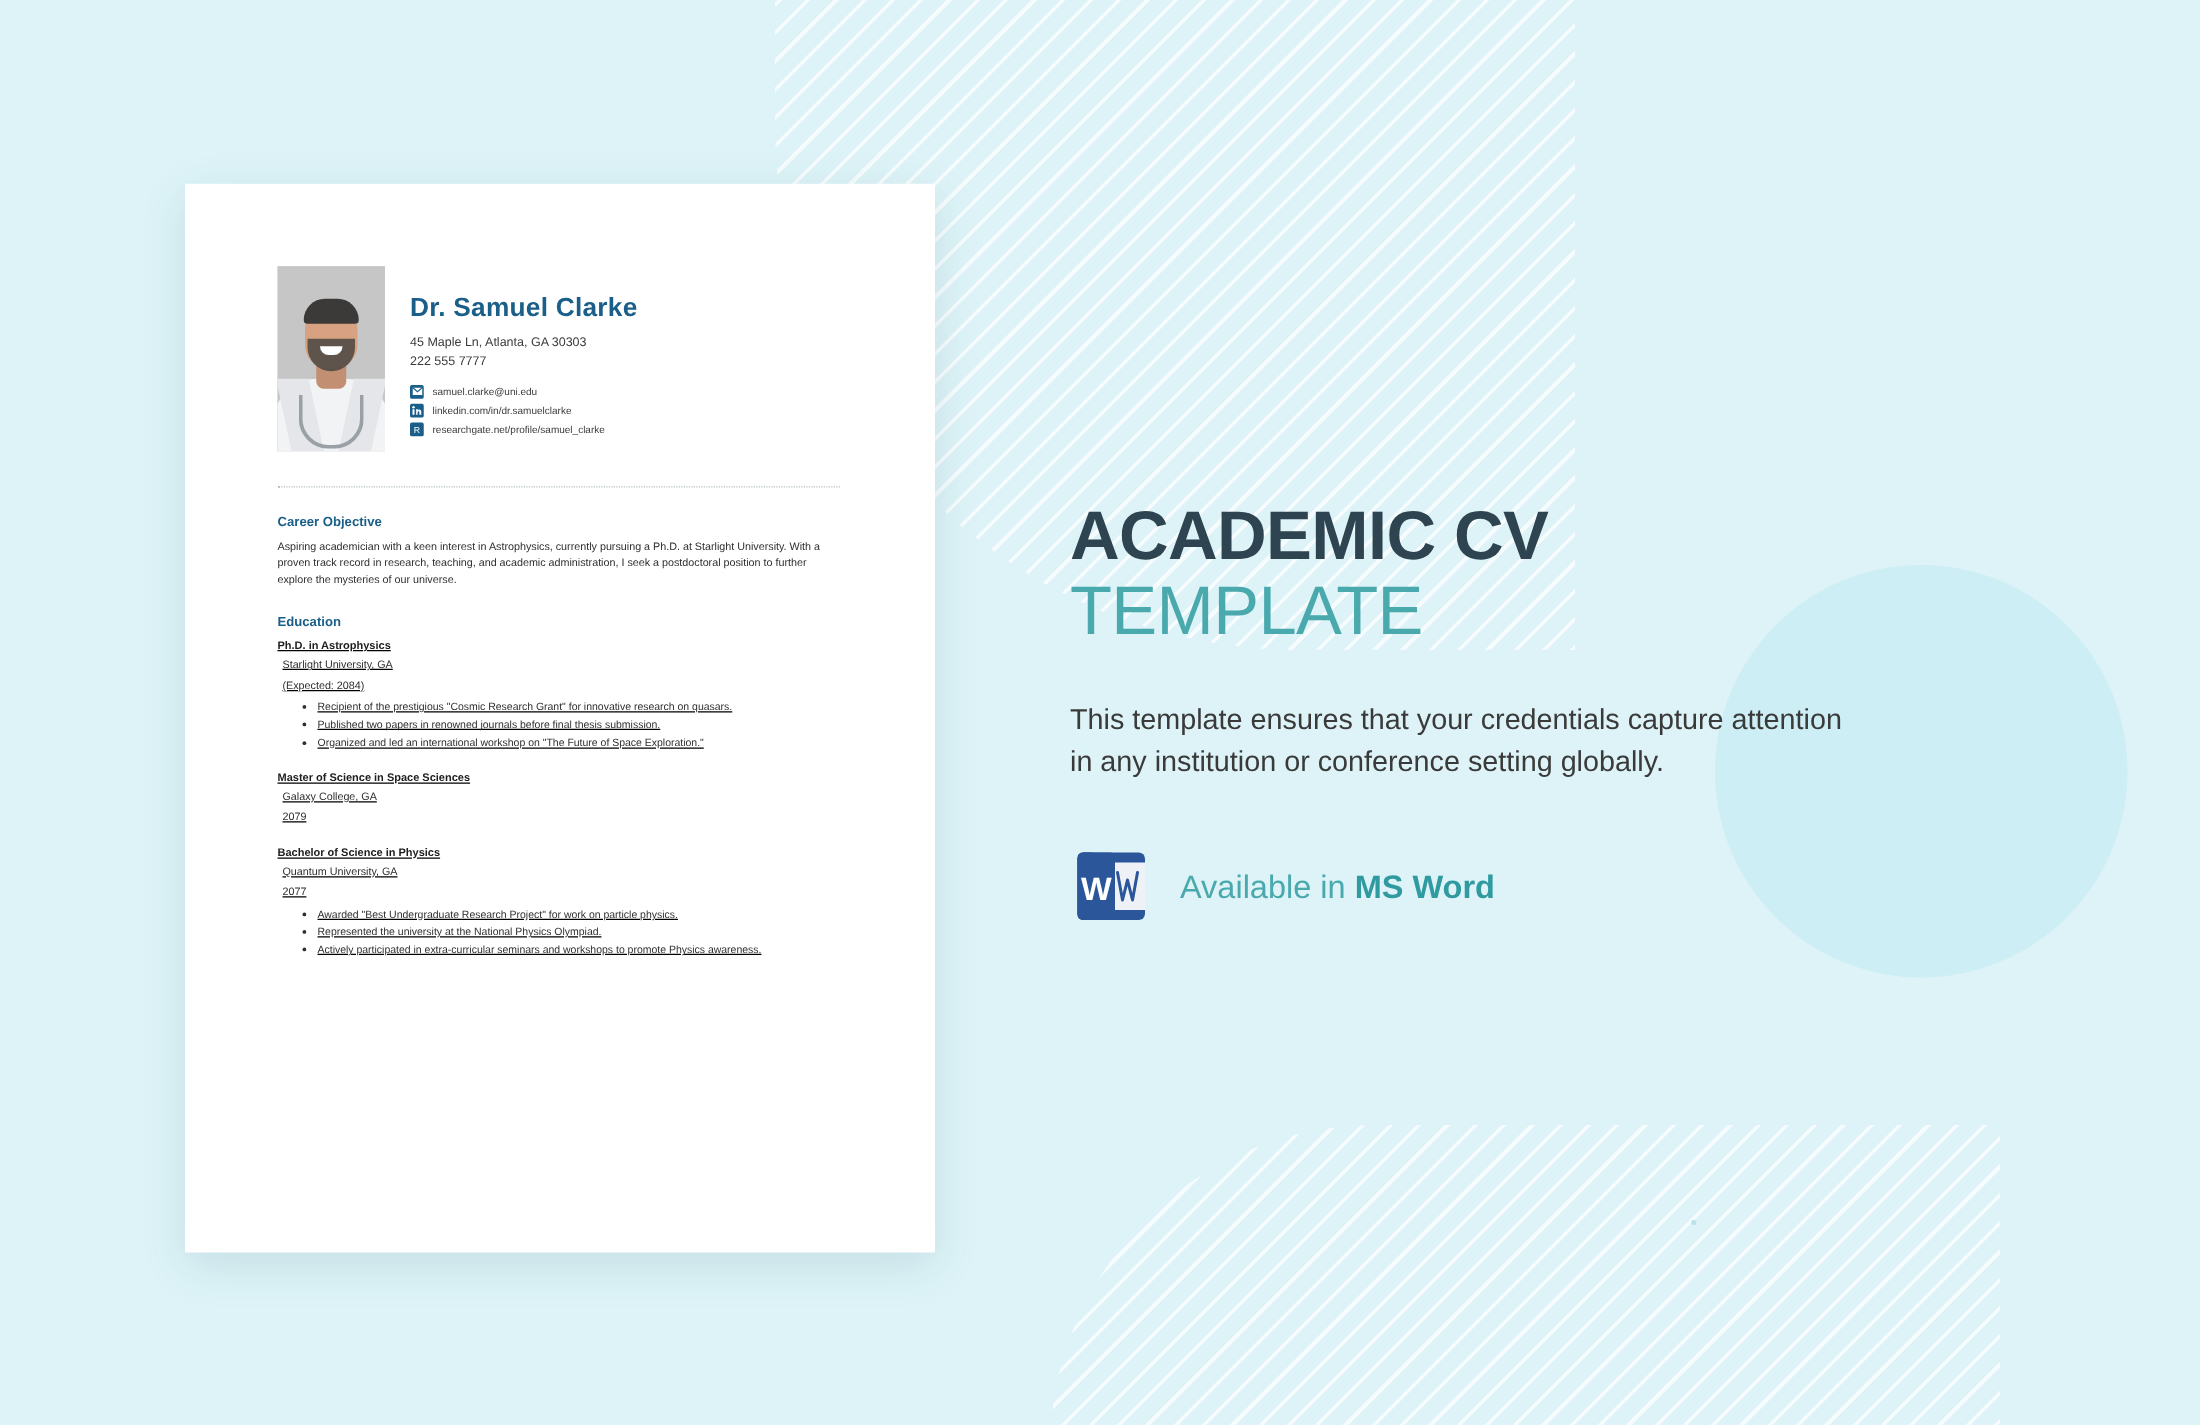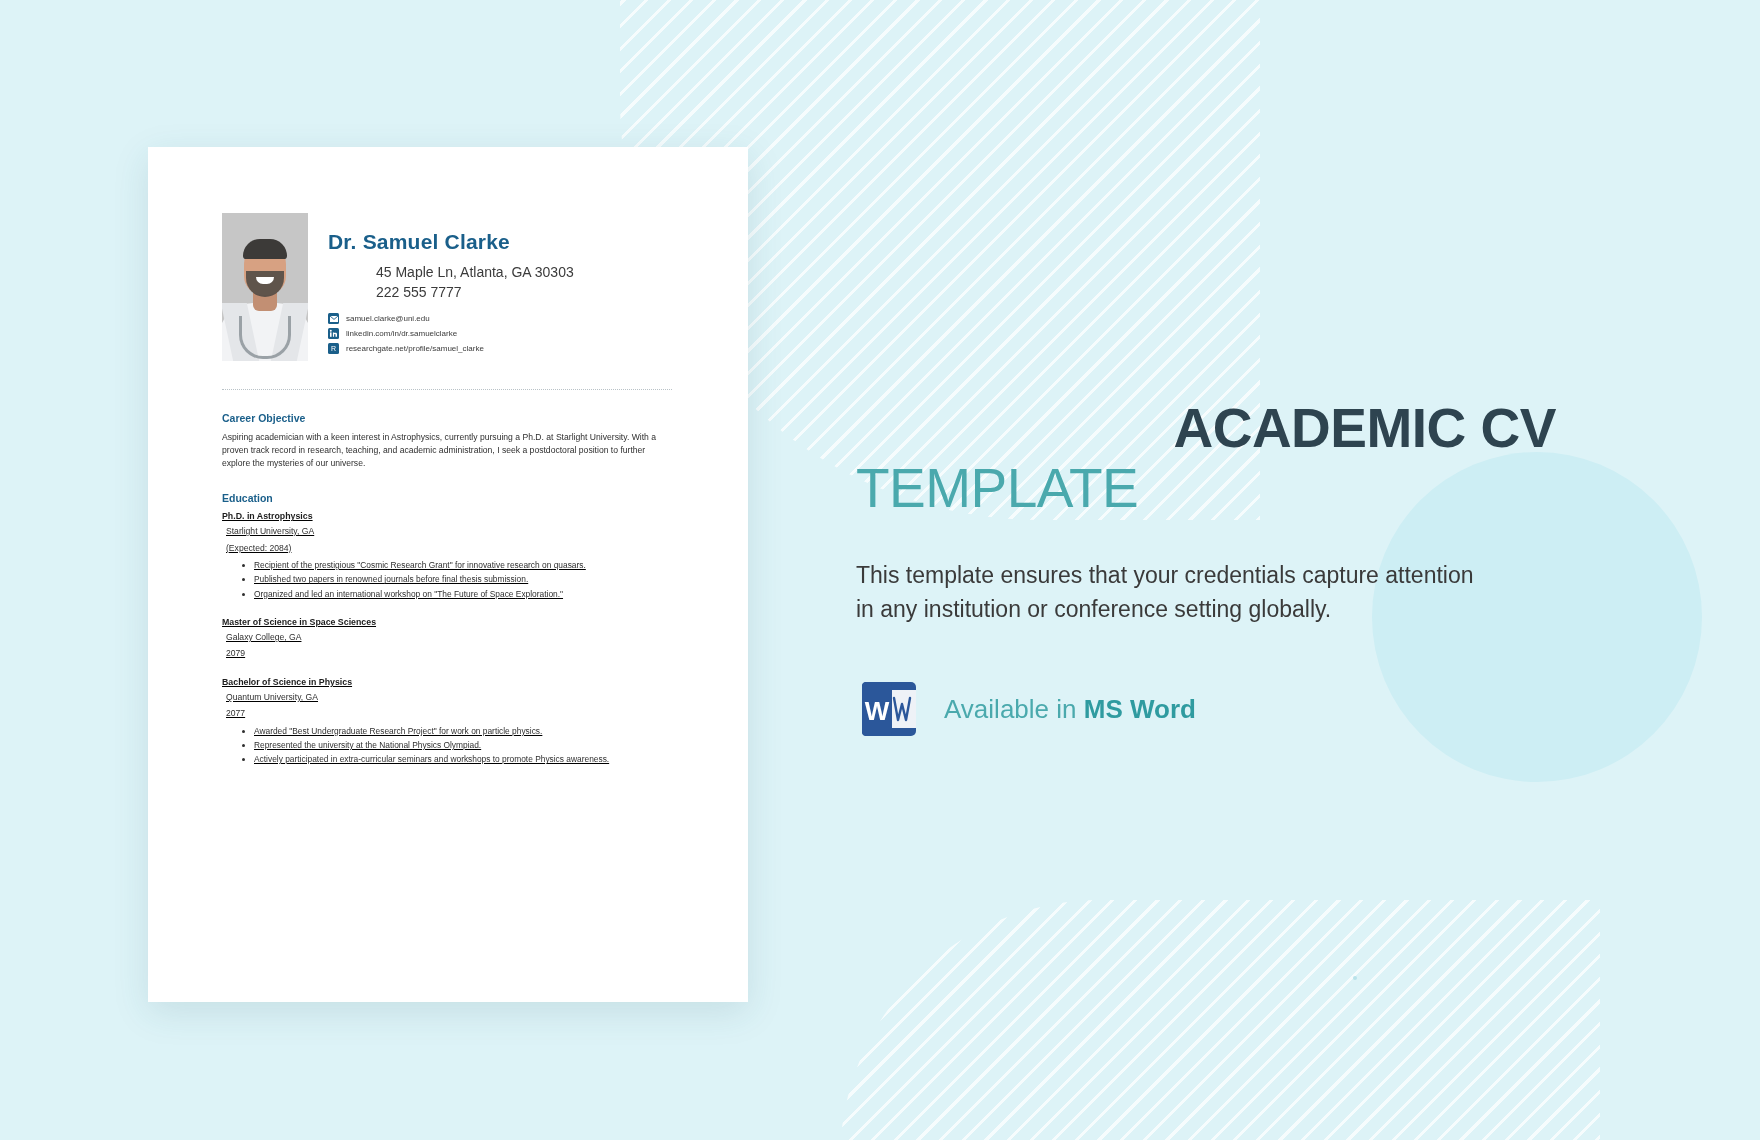--- a/index.html
+++ b/index.html
@@ -180,24 +180,23 @@
 
   .header-text { padding-top: 14px; flex: 1; }
   #cv-name {
     color: #1a5f8a;
     font-size: 21px;
     font-weight: bold;
     letter-spacing: .2px;
     margin: 0 0 9px 0;
   }
   .contact-line {
-    font-size: 14px;
+    font-size: 10px;
     color: #3b3b3b;
     line-height: 1.42;
-    margin-left: 48px;
   }
   .contact-links { margin-top: 11px; }
   .contact-row {
     display: flex;
     align-items: center;
     gap: 7px;
     margin-bottom: 4px;
     font-size: 8px;
     color: #3b3b3b;
   }
@@ -260,21 +259,20 @@
     top: 400px;
     width: 700px;
   }
   #promo-title-1 {
     font-size: 55px;
     font-weight: bold;
     color: #2e4450;
     letter-spacing: -0.5px;
     line-height: 1.02;
     margin: 0;
-    text-align: right;
   }
   #promo-title-2 {
     font-size: 55px;
     font-weight: normal;
     color: #4aa9ad;
     letter-spacing: -0.5px;
     line-height: 1.02;
     margin: 4px 0 0 0;
   }
   #promo-desc {

